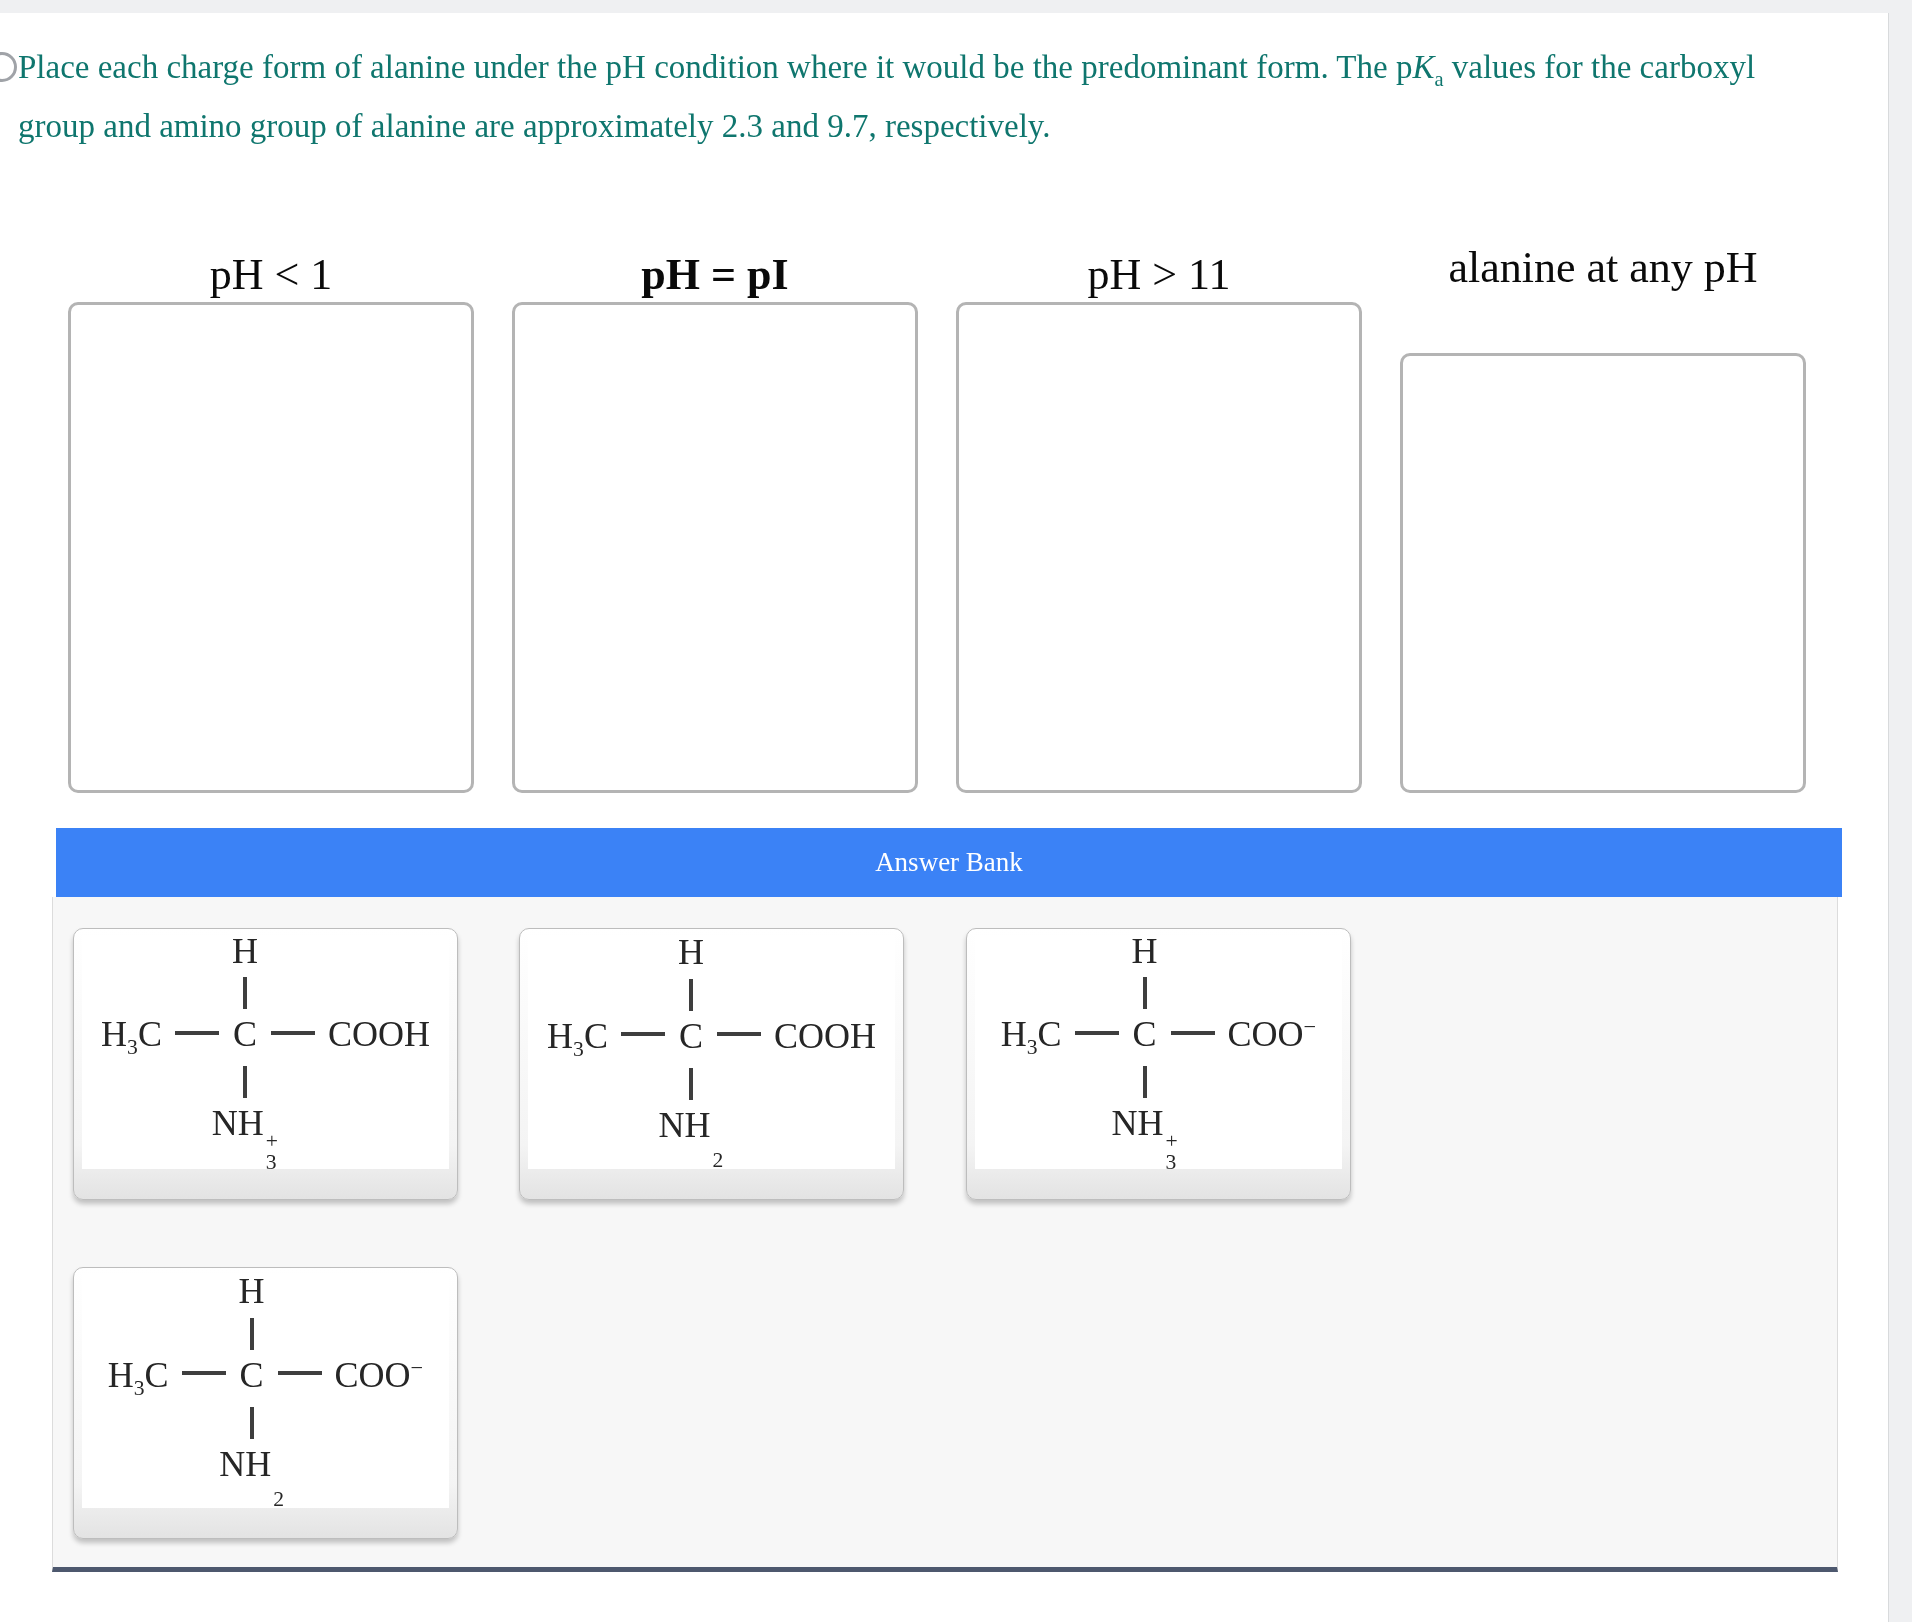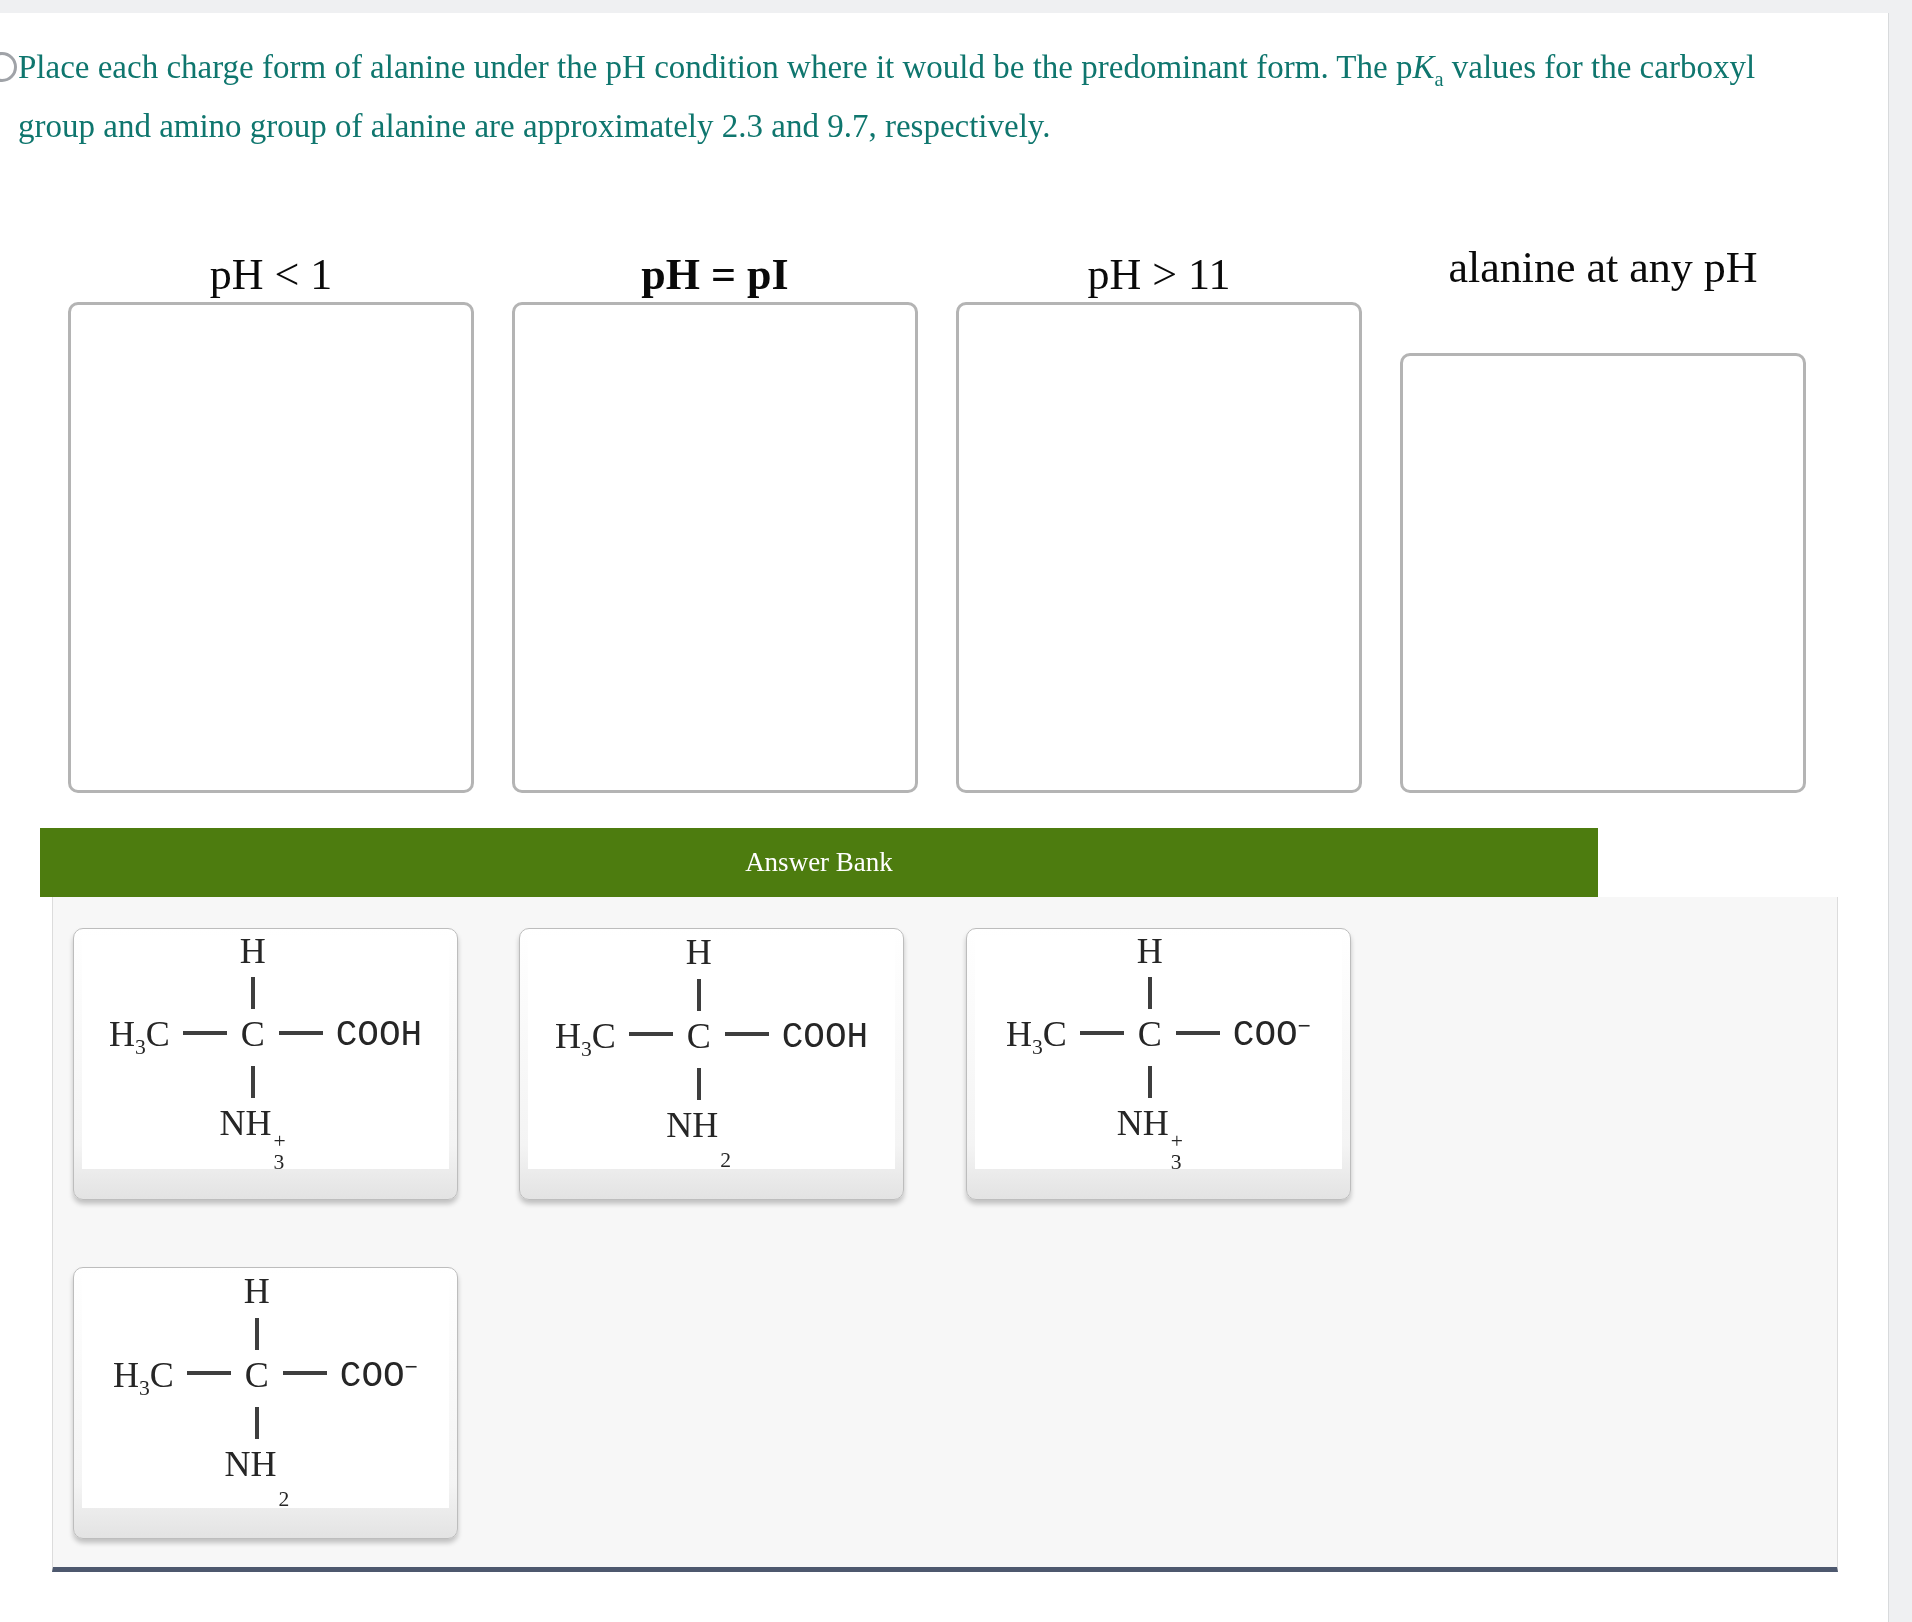--- a/index.html
+++ b/index.html
@@ -30,22 +30,22 @@
     font-size:44px;line-height:40px;top:255px;color:#0a0a0a;
   }
   .bin-label.two-line{top:243px;line-height:50px;}
   
   .bin{
     position:absolute;width:406px;background:#fff;
     border:3px solid #b4b4b4;border-radius:10px;box-sizing:border-box;
   }
   
   .ab-header{
-    position:absolute;left:40px;top:828px;width:1558px;height:69px;
-    background:#4d7c0f;color:#ffffff;text-align:center;
+    position:absolute;left:56px;top:828px;width:1786px;height:69px;
+    background:#3b82f6;color:#ffffff;text-align:center;
     font-size:27px;line-height:69px;box-sizing:border-box;
   }
   .ab-body{
     position:absolute;left:52px;top:897px;width:1786px;height:675px;
     background:#f7f7f7;box-sizing:border-box;
     border-left:1px solid #dcdcdc;border-right:1px solid #dcdcdc;
     border-bottom:5px solid #4d586e;
   }
   .tile{
     position:absolute;width:385px;height:272px;box-sizing:border-box;
@@ -66,21 +66,21 @@
     font-size:36px;line-height:1.1;color:#262626;
   }
   .s{white-space:nowrap;}
   .s.top{grid-row:1;grid-column:3;justify-self:center;}
   .vb{grid-column:3;justify-self:center;width:4px;height:32px;background:#3e3e3e;margin:6px 0;}
   .v1{grid-row:2;}.v2{grid-row:4;}
   .s.left{grid-row:3;grid-column:1;}
   .hb{width:44px;height:4px;background:#3e3e3e;margin:0 13px;align-self:center;position:relative;top:-5px;}
   .h1{grid-row:3;grid-column:2;}.h2{grid-row:3;grid-column:4;}
   .s.center{grid-row:3;grid-column:3;justify-self:center;}
-  .s.right{grid-row:3;grid-column:5;font-family:Liberation Mono, monospace;}
+  .s.right{grid-row:3;grid-column:5;}
   .s.bottom{grid-row:5;grid-column:3;justify-self:center;width:0;display:flex;justify-content:center;}
   .amino{white-space:nowrap;display:inline-block;}
   sub{font-size:0.6em;}
   .chg{font-size:0.62em;vertical-align:0.55em;}
   .stack{
     display:inline-flex;flex-direction:column;justify-content:space-between;
     height:1.9em;vertical-align:-0.62em;font-size:0.6em;line-height:1;margin-left:2px;
   }
   .stack .plus{min-height:0.95em;}
 </style>

